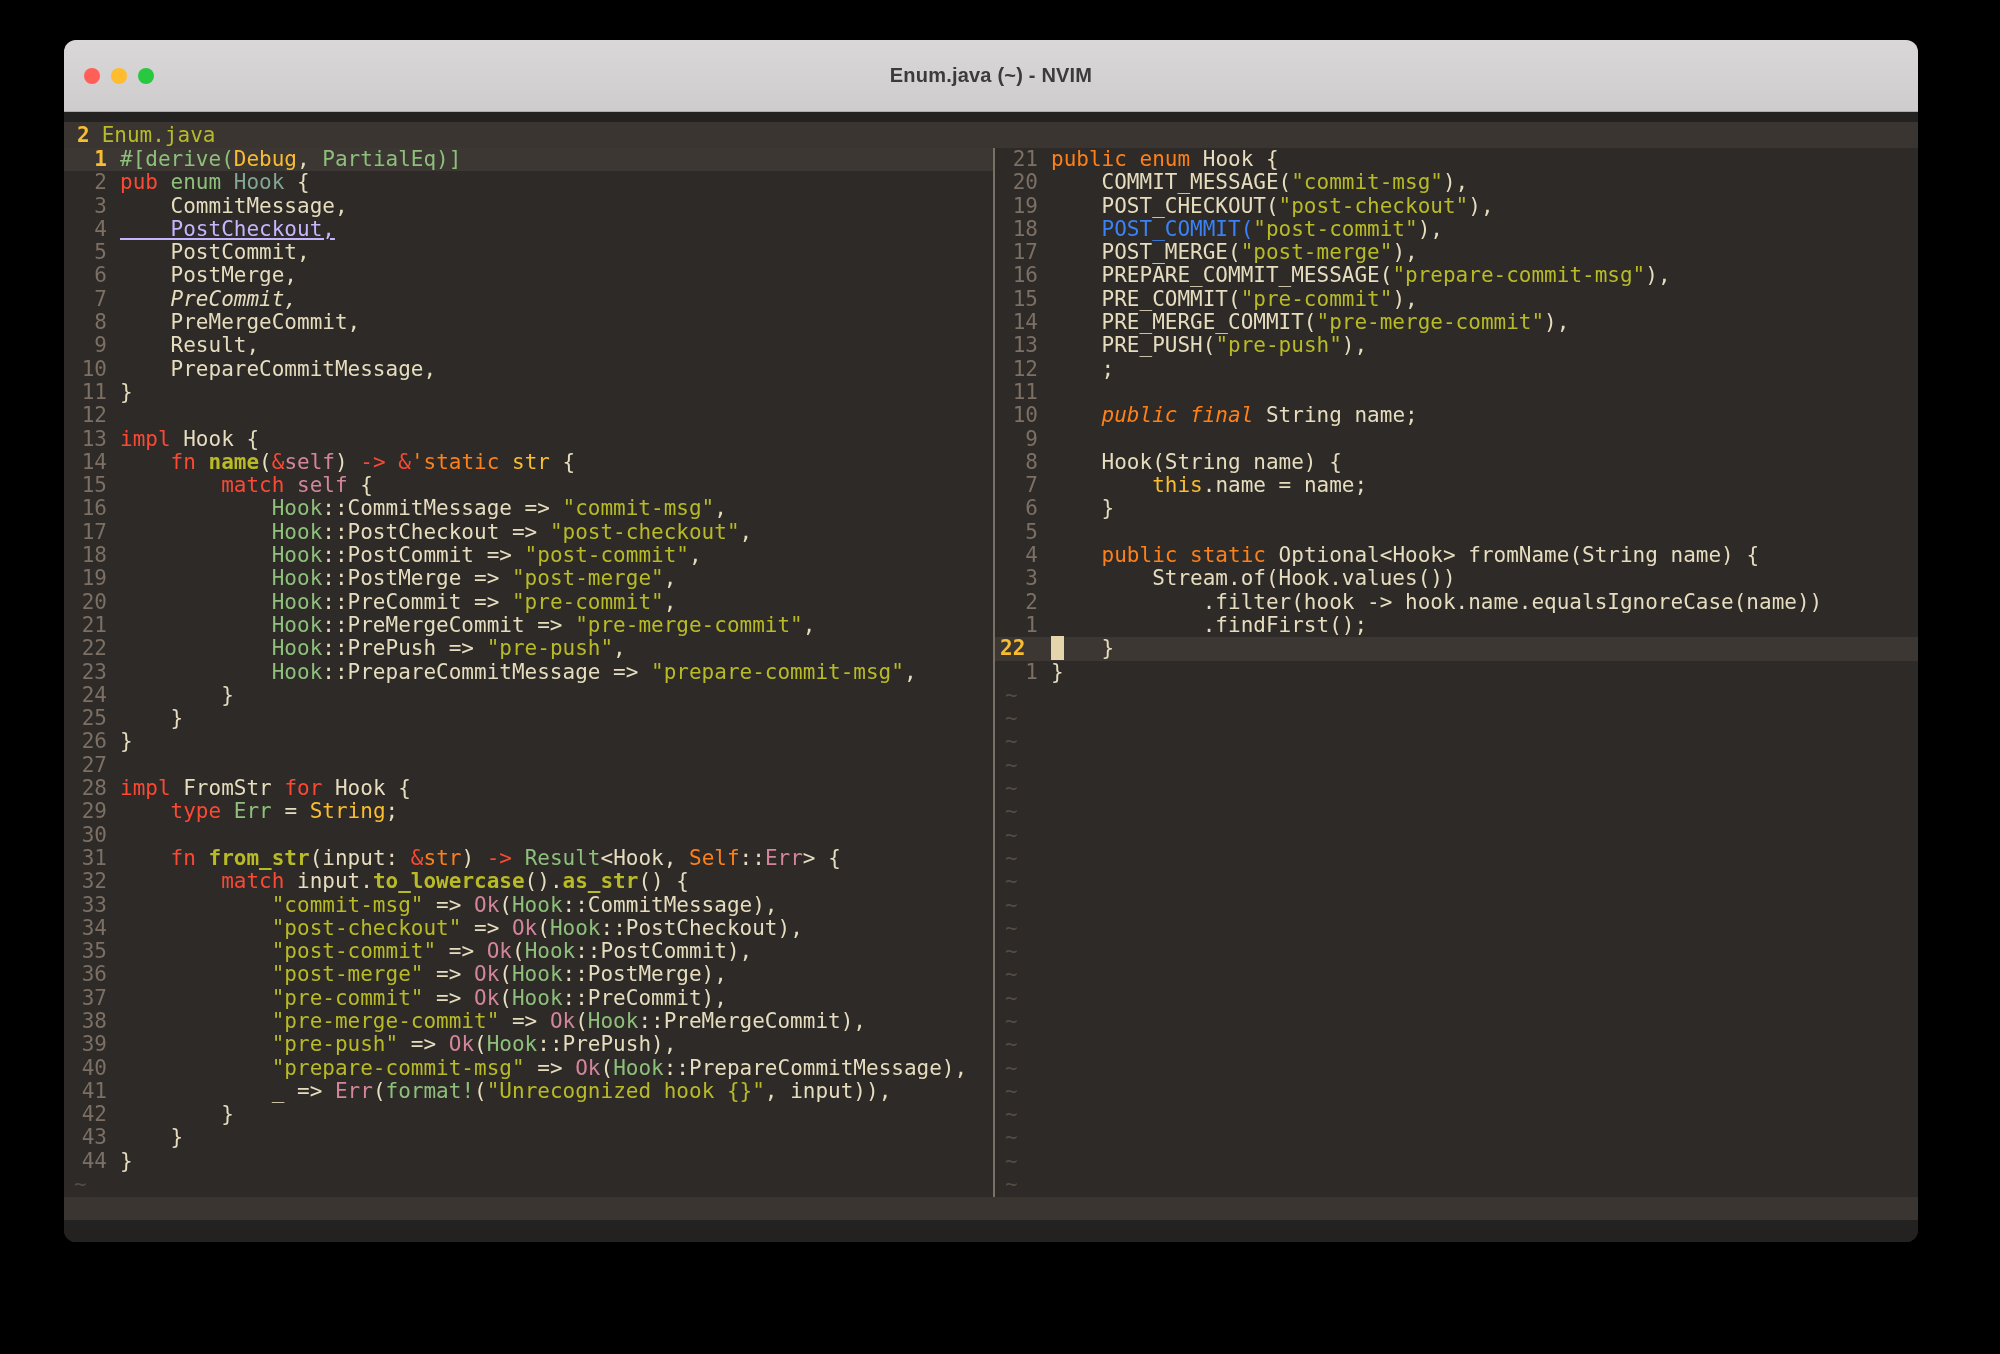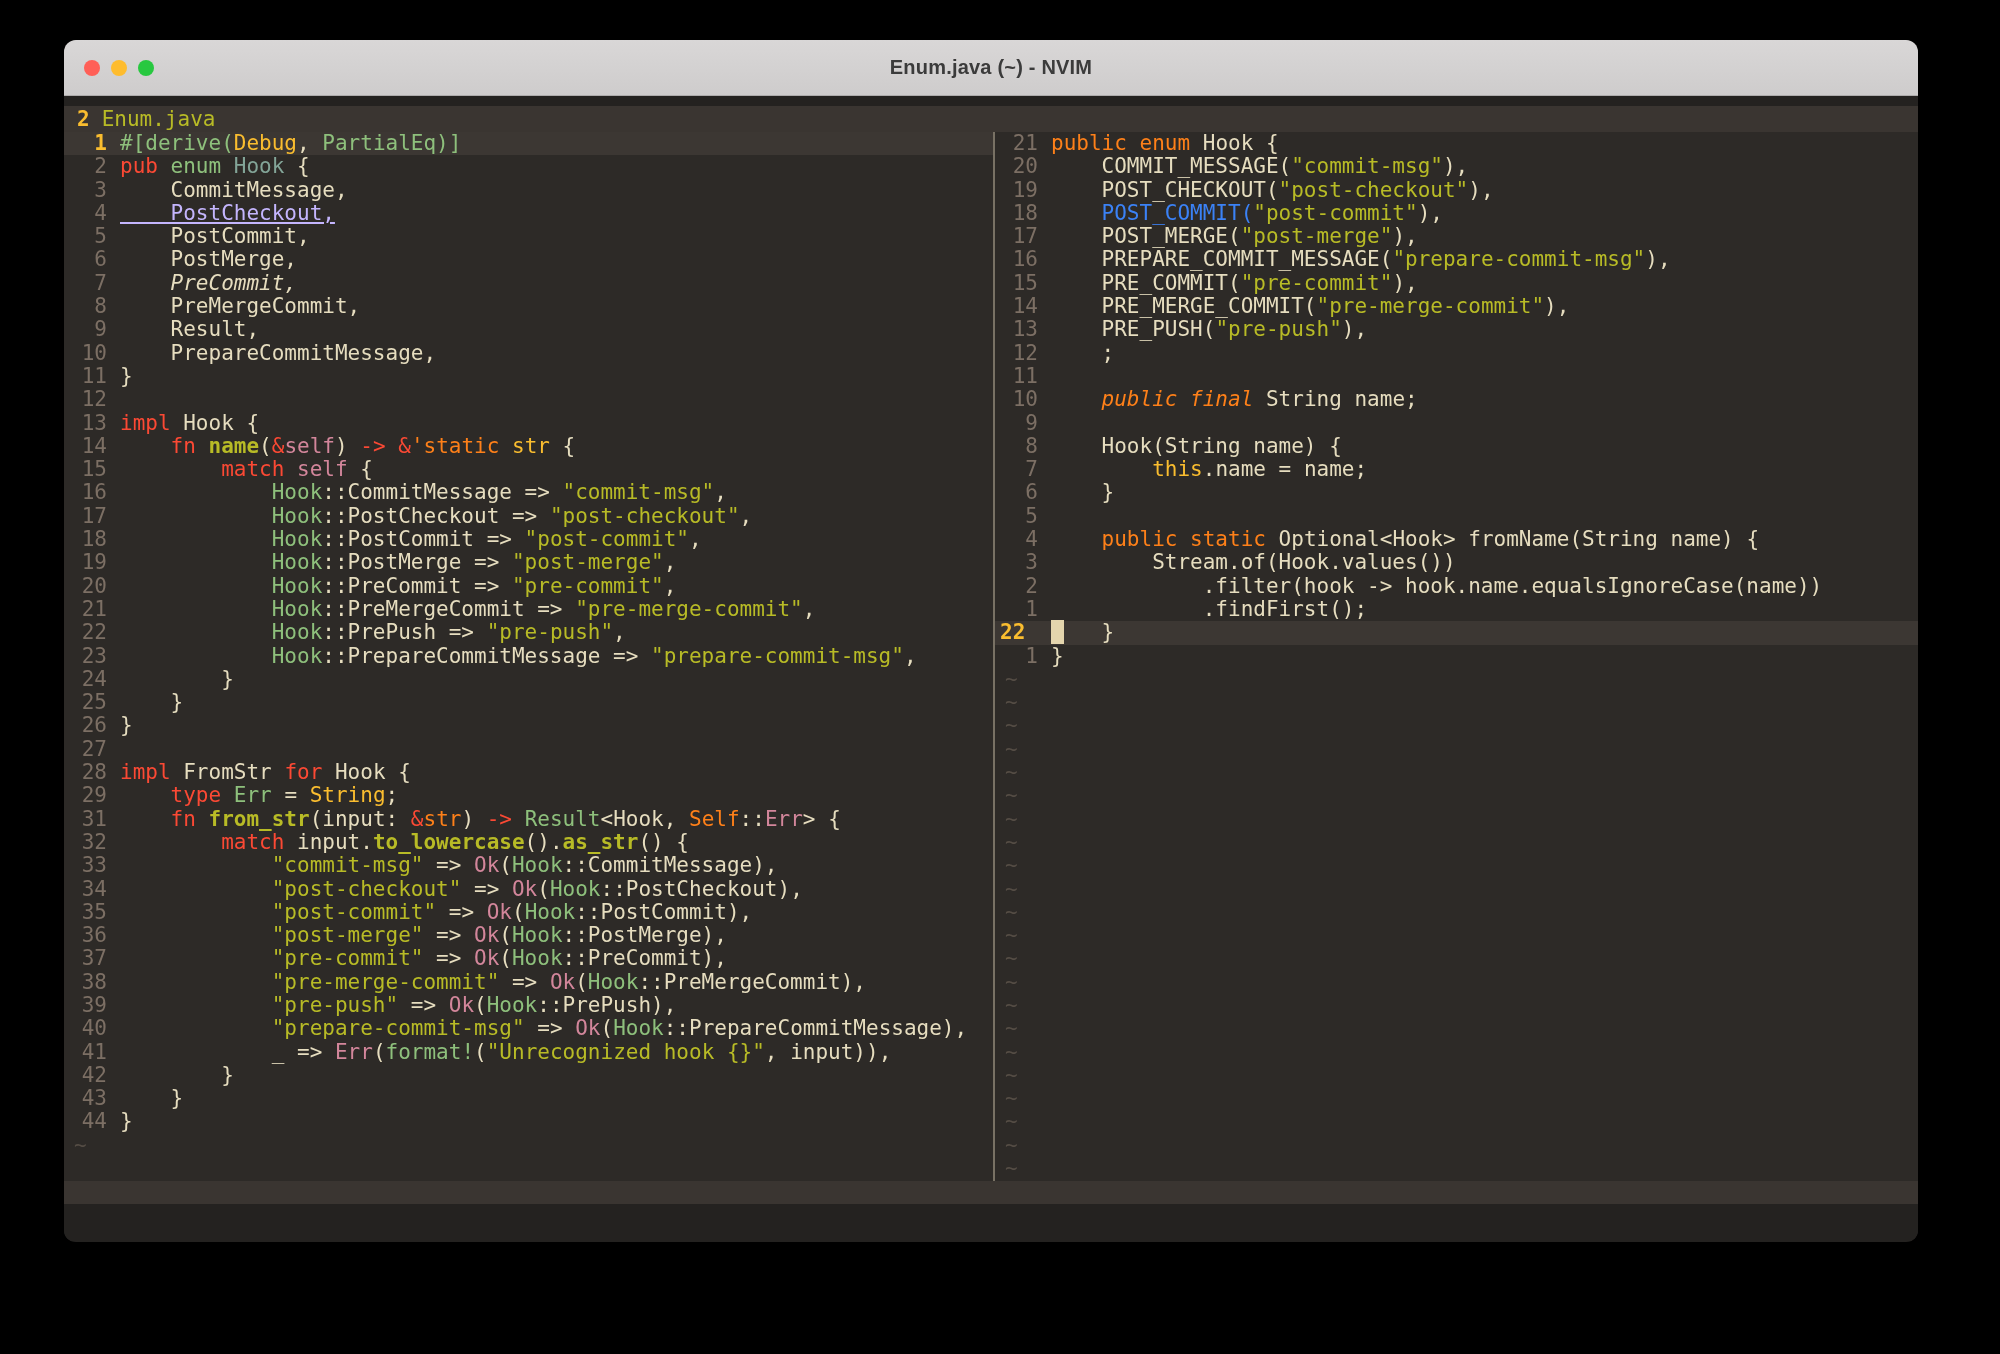--- a/index.html
+++ b/index.html
@@ -4,21 +4,21 @@
 <style>
   * { margin:0; padding:0; box-sizing:border-box; }
   html,body { background:#000; }
   .screen { position:relative; width:2000px; height:1354px; background:#000; overflow:hidden;
             font-family:"DejaVu Sans Mono", monospace; }
 
   .window { position:absolute; left:64px; top:40px; width:1854px; height:1202px;
             border-radius:12px; overflow:hidden; background:var(--bg-term); }
 
   
-  .titlebar { position:relative; height:56px;
+  .titlebar { position:relative; height:72px;
               background:linear-gradient(var(--titlebar-bg-top), var(--titlebar-bg-bottom));
               border-bottom:1px solid #aeacac; display:grid; place-items:center; }
   .titlebar .title { font-family:"Liberation Sans", sans-serif; font-weight:700;
                      font-size:20px; color:var(--titlebar-text); letter-spacing:.2px; }
   .lights { position:absolute; left:20px; top:50%; transform:translateY(-50%);
             display:flex; gap:11px; }
   .light { width:16px; height:16px; border-radius:50%; }
   .light.red    { background:var(--traffic-red); }
   .light.yellow { background:var(--traffic-yellow); }
   .light.green  { background:var(--traffic-green); }
@@ -187,20 +187,24 @@
             </div>
             <div class="row">
               <div class="num">28</div>
               <div class="txt"><span class="tok" style="color: rgb(251, 73, 52);">impl </span><span class="tok" style="color: rgb(230, 221, 191);">FromStr </span><span class="tok" style="color: rgb(251, 73, 52);">for </span><span class="tok" style="color: rgb(230, 221, 191);">Hook {</span></div>
             </div>
             <div class="row">
               <div class="num">29</div>
               <div class="txt"><span class="tok" style="color: rgb(230, 221, 191);">    </span><span class="tok" style="color: rgb(251, 73, 52);">type </span><span class="tok" style="color: rgb(142, 192, 124);">Err</span><span class="tok" style="color: rgb(230, 221, 191);"> = </span><span class="tok" style="color: rgb(250, 189, 47);">String</span><span class="tok" style="color: rgb(230, 221, 191);">;</span></div>
             </div>
             <div class="row">
+              <div class="num">30</div>
+              <div class="txt"></div>
+            </div>
+            <div class="row">
               <div class="num">31</div>
               <div class="txt"><span class="tok" style="color: rgb(230, 221, 191);">    </span><span class="tok" style="color: rgb(251, 73, 52);">fn </span><span class="tok" style="color: rgb(184, 187, 38); font-weight: 700;">from_str</span><span class="tok" style="color: rgb(230, 221, 191);">(input: </span><span class="tok" style="color: rgb(251, 73, 52);">&amp;</span><span class="tok" style="color: rgb(254, 128, 25);">str</span><span class="tok" style="color: rgb(230, 221, 191);">) </span><span class="tok" style="color: rgb(251, 73, 52);">-&gt; </span><span class="tok" style="color: rgb(142, 192, 124);">Result</span><span class="tok" style="color: rgb(230, 221, 191);">&lt;Hook, </span><span class="tok" style="color: rgb(254, 128, 25);">Self</span><span class="tok" style="color: rgb(230, 221, 191);">::</span><span class="tok" style="color: rgb(211, 134, 155);">Err</span><span class="tok" style="color: rgb(230, 221, 191);">&gt; {</span></div>
             </div>
             <div class="row">
               <div class="num">32</div>
               <div class="txt"><span class="tok" style="color: rgb(230, 221, 191);">        </span><span class="tok" style="color: rgb(251, 73, 52);">match </span><span class="tok" style="color: rgb(230, 221, 191);">input.</span><span class="tok" style="color: rgb(184, 187, 38); font-weight: 700;">to_lowercase</span><span class="tok" style="color: rgb(230, 221, 191);">().</span><span class="tok" style="color: rgb(184, 187, 38); font-weight: 700;">as_str</span><span class="tok" style="color: rgb(230, 221, 191);">() {</span></div>
             </div>
             <div class="row">
               <div class="num">33</div>
               <div class="txt"><span class="tok" style="color: rgb(230, 221, 191);">            </span><span class="tok" style="color: rgb(184, 187, 38);">"commit-msg"</span><span class="tok" style="color: rgb(230, 221, 191);"> =&gt; </span><span class="tok" style="color: rgb(211, 134, 155);">Ok</span><span class="tok" style="color: rgb(230, 221, 191);">(</span><span class="tok" style="color: rgb(142, 192, 124);">Hook</span><span class="tok" style="color: rgb(230, 221, 191);">::CommitMessage),</span></div>

